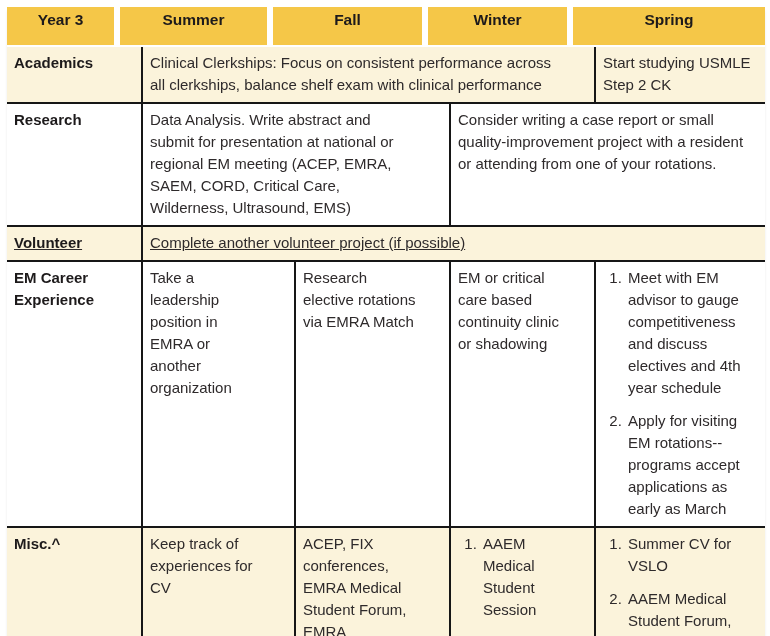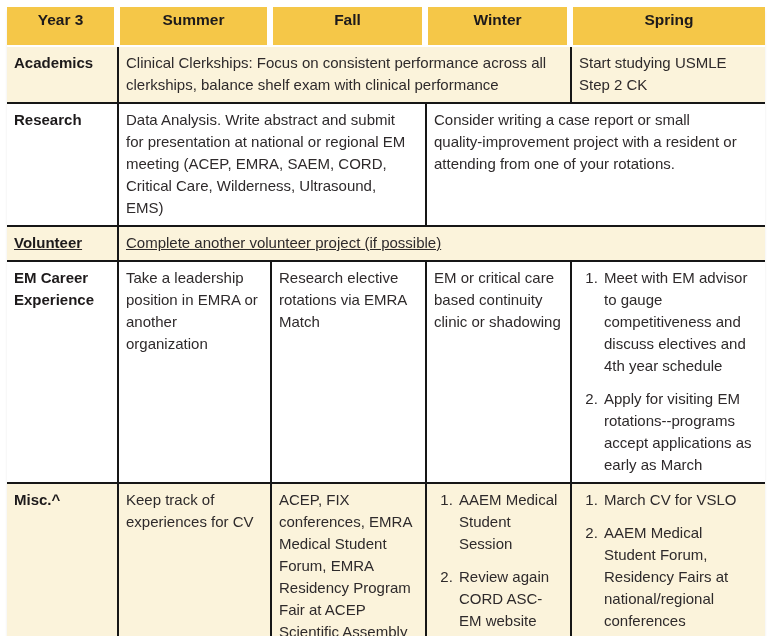--- a/index.html
+++ b/index.html
@@ -42,21 +42,21 @@
   .body-rows { margin-top: 2px; }
   .t-row { box-sizing: border-box; }
   .t-row + .t-row { border-top: 2px solid var(--border, #161616); }
   .bg-cream { background: var(--row-cream, #fbf3db); }
   .bg-white { background: var(--row-white, #ffffff); }
   .cell {
     box-sizing: border-box;
     padding: 5px 8px 6px 7px;
     line-height: 22px;
   }
-  .cell.vline { border-left: 2px solid var(--border, #161616); }
+  .cell.vline { border-left: 2px solid var(--border, #161616); margin-left: 24px; }
   .label-cell {
     font-weight: bold;
     color: var(--header-text, #1d1a1b);
     padding-right: 4px;
   }
   .span2 { grid-column: span 2; }
   .span3 { grid-column: span 3; }
   .span4 { grid-column: span 4; }
   .r-academics { min-height: 43px; }
   .r-research  { min-height: 115px; }
@@ -146,20 +146,20 @@
         <div>ACEP, FIX conferences, EMRA Medical Student Forum, EMRA Residency Program Fair at ACEP Scientific Assembly</div>
       </div>
       <div class="cell vline">
         <ol class="num-list">
           <li>AAEM Medical Student Session</li>
           <li>Review again CORD ASC-EM website and resources</li>
         </ol>
       </div>
       <div class="cell vline">
         <ol class="num-list">
-          <li>March CV for VSLO</li>
+          <li>Summer CV for VSLO</li>
           <li>AAEM Medical Student Forum, Residency Fairs at national/regional conferences</li>
         </ol>
       </div>
     </div>
 
   </div>
 </div>
 
 </body></html>

